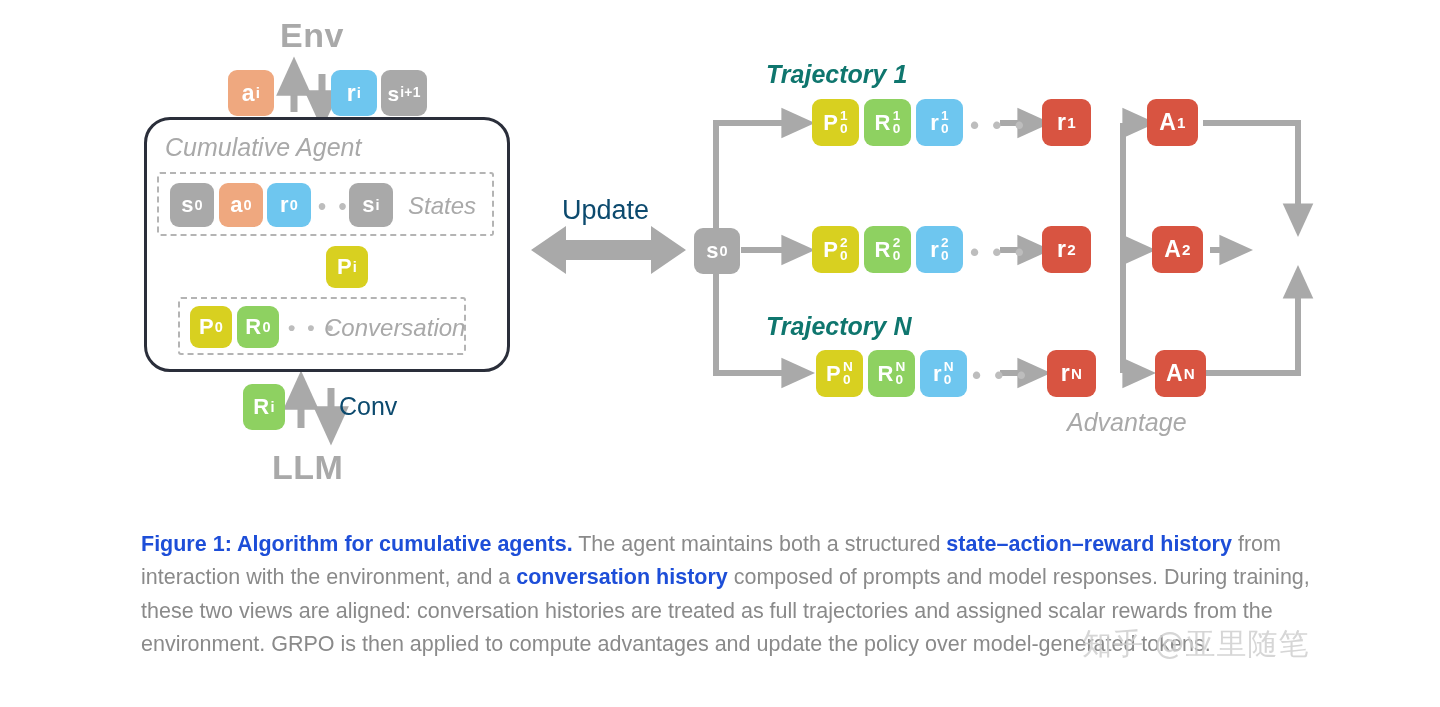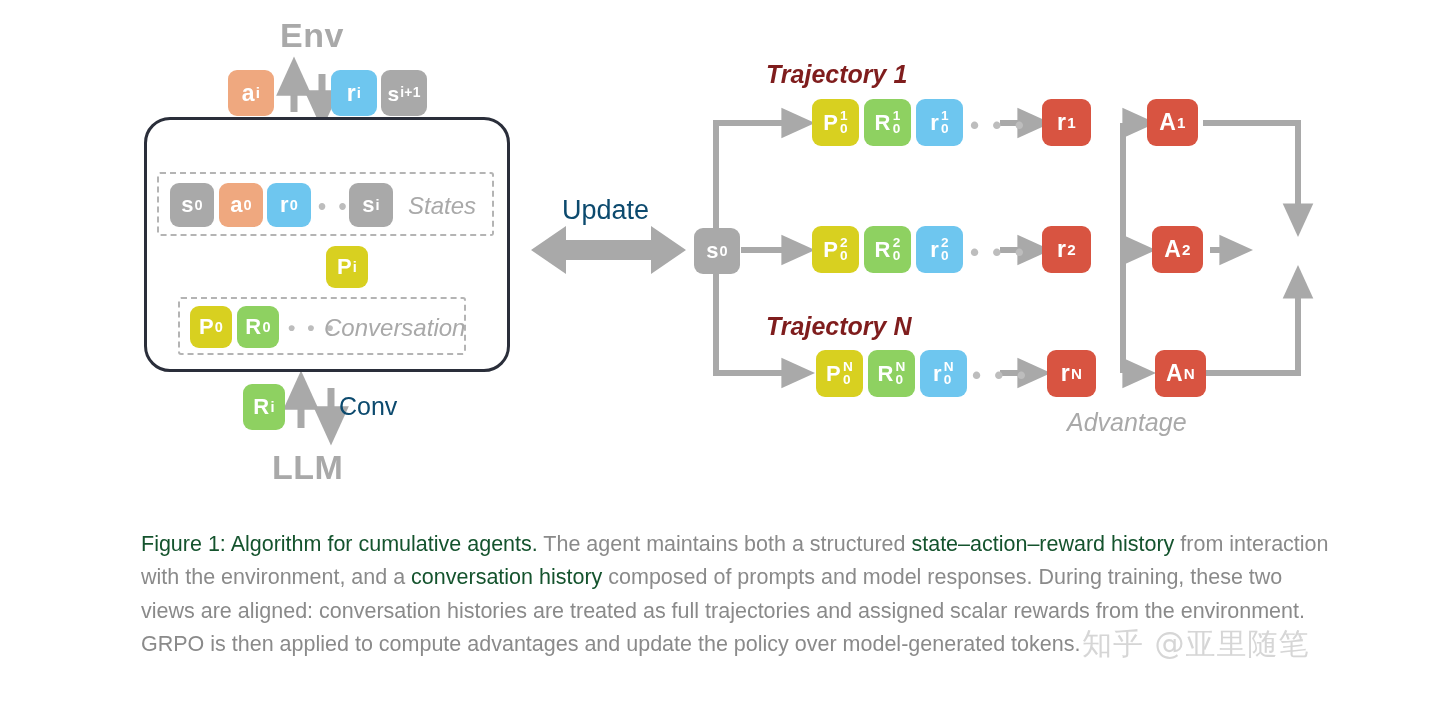--- a/index.html
+++ b/index.html
@@ -33,21 +33,21 @@
 
   
   .big-label{
     position:absolute;font-size:34px;font-weight:700;color:#a9a9a9;
     letter-spacing:.5px;
   }
   .ital-label{
     position:absolute;font-style:italic;color:#a9a9a9;font-weight:400;
   }
   .ital-bold{
-    position:absolute;font-style:italic;color:#7f1d1d;font-weight:700;
+    position:absolute;font-style:italic;color:#0f766e;font-weight:700;
   }
   .plain-label{position:absolute;color:#0c4a6e;font-weight:400;}
 
   
   .agent-box{
     position:absolute;border:3px solid #2a2e3a;border-radius:26px;background:#fff;
     box-sizing:border-box;
   }
   .dashed-box{
     position:absolute;border:2.5px dashed #b4b4b4;border-radius:3px;background:transparent;
@@ -56,21 +56,21 @@
   .dots{position:absolute;color:#bdbdbd;font-weight:900;letter-spacing:3px;
         font-size:26px;line-height:1;}
   svg.arrowlayer{position:absolute;left:0;top:0;width:1440px;height:707px;
                  pointer-events:none;}
 
   
   .caption{
     position:absolute;left:141px;top:528px;width:1200px;
     font-size:21.5px;line-height:33.3px;color:#8a8a8a;font-weight:400;
   }
-  .caption b{color:#14532d;font-weight:400;}
+  .caption b{color:#1d4ed8;font-weight:700;}
 
   
   .wm{
     position:absolute;left:1082px;top:624px;font-size:30px;color:#cfcfcf;
     opacity:.85;white-space:nowrap;font-family:"DejaVu Sans",sans-serif;
     letter-spacing:1px;
   }
 </style>
 </head>
 <body>
@@ -141,20 +141,21 @@
     <span>r</span>
       <span class="sub">i</span>
   </div>
   <div class="nb c-gray" style="left:381px;top:70px;width:46px;height:46px;font-size:21px;">
     <span>s</span>
       <span class="sub">i+1</span>
   </div>
 
   <div class="agent-box" style="left:144px;top:117px;width:366px;height:255px;"></div>
 
+  <div class="ital-label" style="left:165px;top:133px;font-size:25px;">Cumulative Agent</div>
 
   <div class="dashed-box" style="left:157px;top:172px;width:337px;height:64px;"></div>
 
   <div class="nb c-gray" style="left:170px;top:183px;width:44px;height:44px;font-size:22px;">
     <span>s</span>
       <span class="sub">0</span>
     </div>
   <div class="nb c-orange" style="left:219px;top:183px;width:44px;height:44px;font-size:22px;">
     <span>a</span>
       <span class="sub">0</span>

